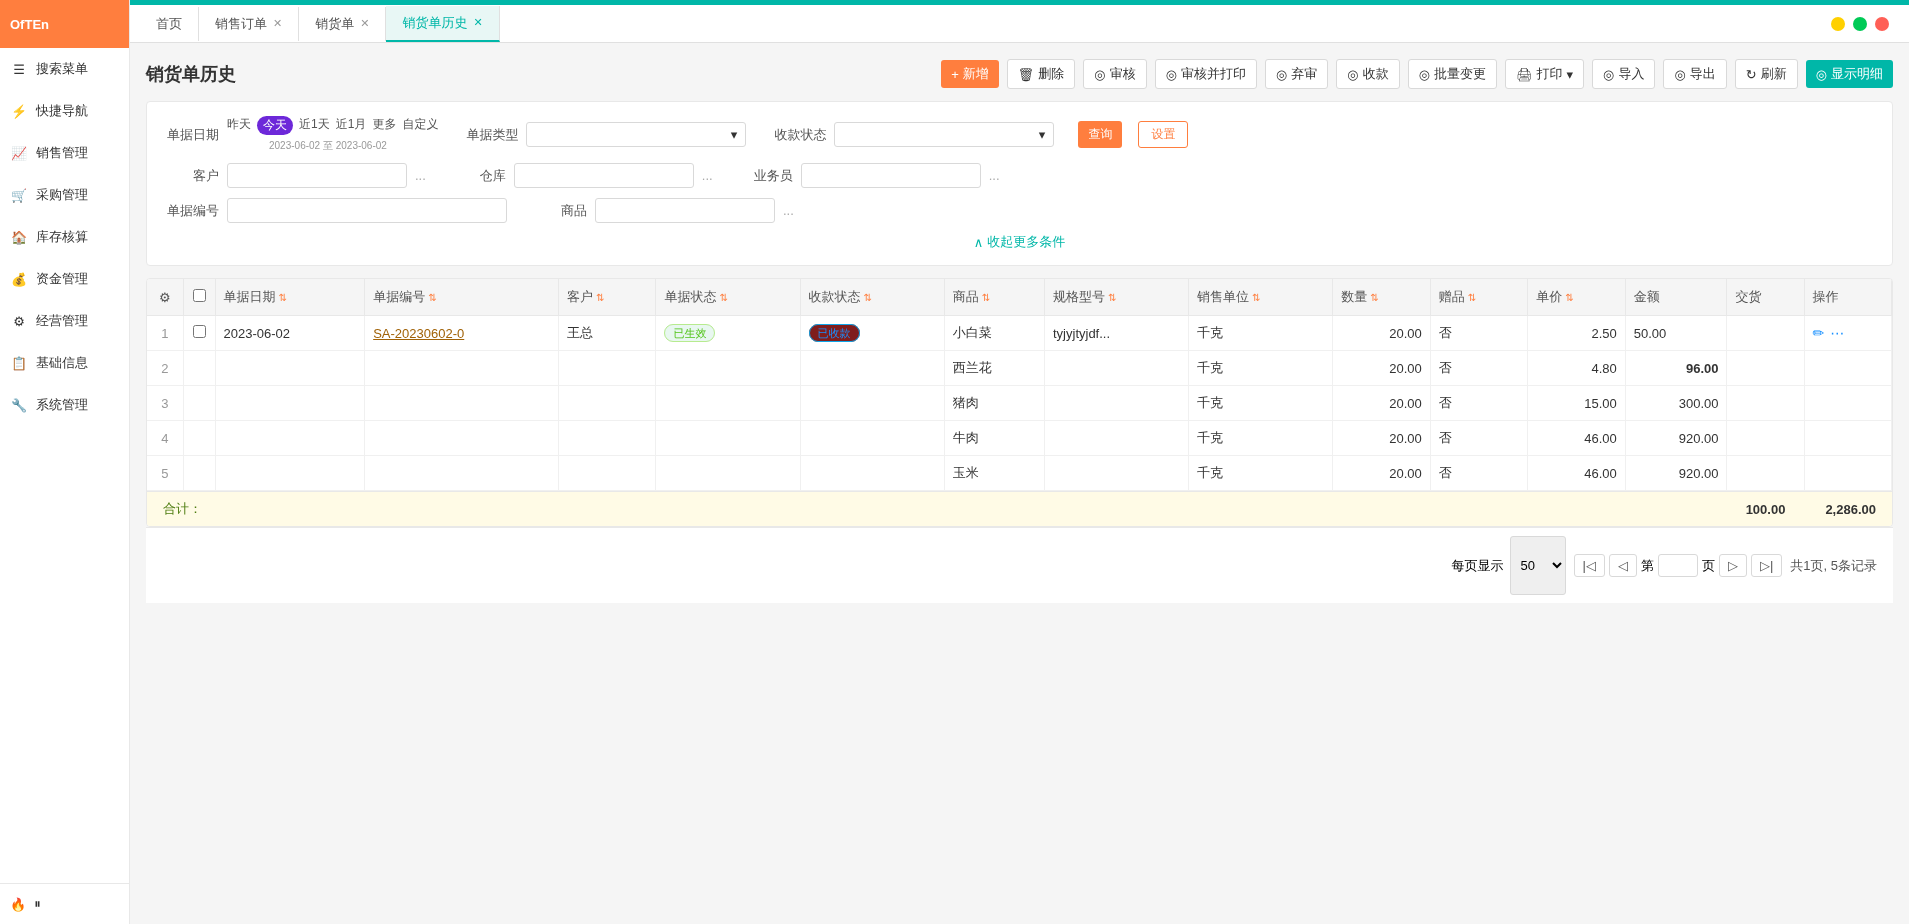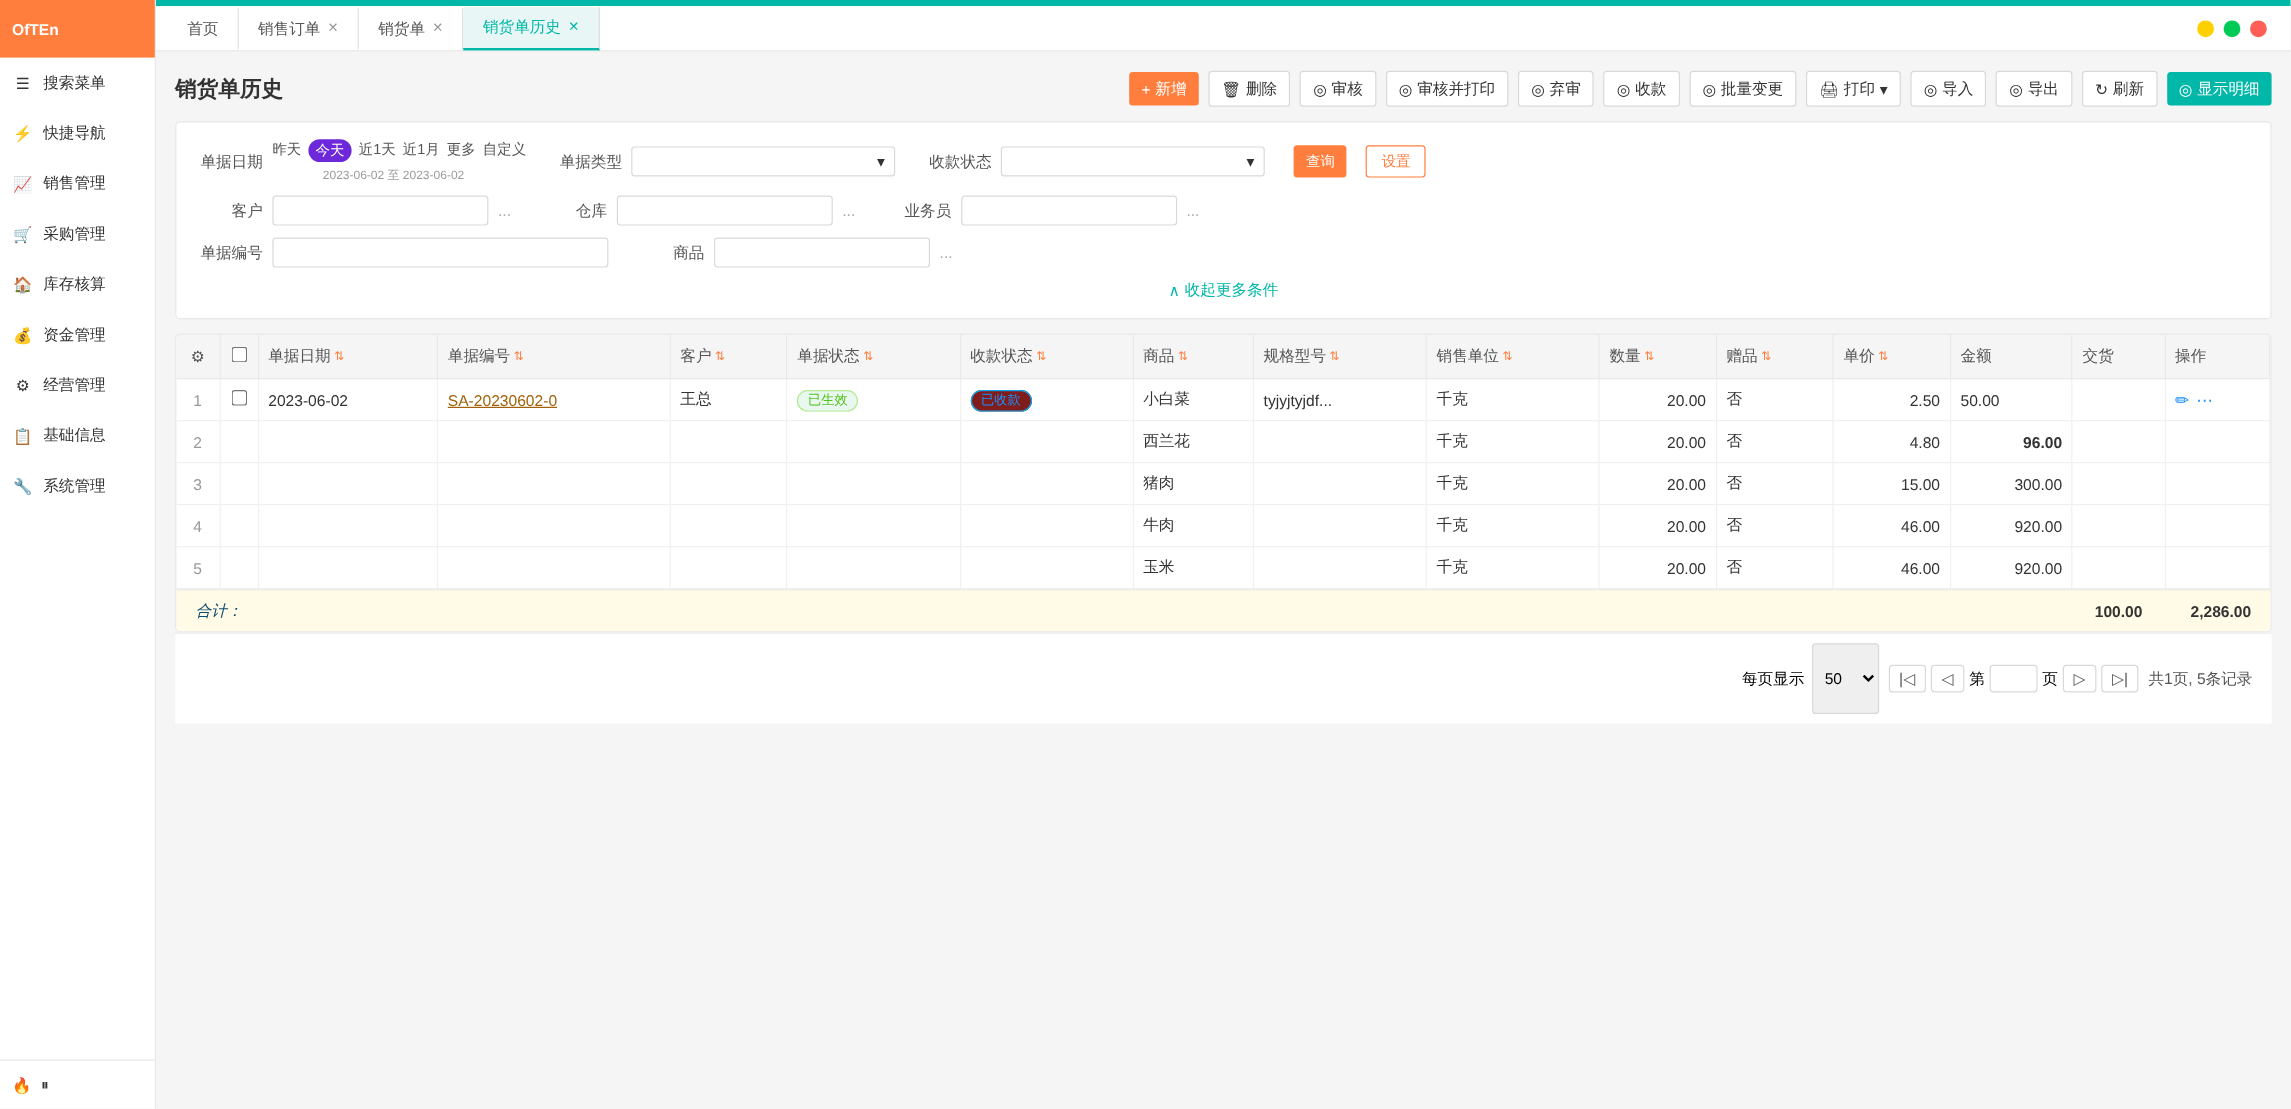--- a/index.html
+++ b/index.html
@@ -59,21 +59,21 @@
     .sort-icon { color: #ff7e3e; font-size: 10px; }
     .badge { padding: 2px 8px; border-radius: 10px; font-size: 11px; }
     .badge-green { background: #e8f7f0; color: #52c41a; border: 1px solid #b7eb8f; }
     .badge-blue { background: #7f1d1d; color: #1890ff; border: 1px solid #0ea5e9; }
     .link-text { color: #a16207; cursor: pointer; text-decoration: underline; }
     .action-icons { display: flex; gap: 6px; align-items: center; }
     .action-icon { color: #1890ff; cursor: pointer; font-size: 14px; }
 
     
     .table-footer { background: #fffbe6; padding: 8px 16px; border-top: 1px solid #e8e8e8; display: flex; align-items: center; }
-    .footer-label { color: #0c4a6e; margin-right: 16px; font-style: italic; }
+    .footer-label { color: #4d7c0f; margin-right: 16px; }
     .footer-values { display: flex; gap: 40px; margin-left: auto; }
     .footer-val { color: #333; font-weight: bold; }
 
     
     .pagination { display: flex; align-items: center; justify-content: flex-end; padding: 8px 16px; background: #fff; border-top: 1px solid #e8e8e8; gap: 8px; }
     .page-size { display: flex; align-items: center; gap: 6px; }
     .page-select { border: 1px solid #d9d9d9; border-radius: 3px; padding: 20px 6px; }
     .page-nav { display: flex; align-items: center; gap: 4px; }
     .page-btn { padding: 3px 8px; border: 1px solid #d9d9d9; background: #fff; cursor: pointer; border-radius: 3px; color: #555; }
     .page-btn:disabled { color: #ccc; cursor: not-allowed; }

